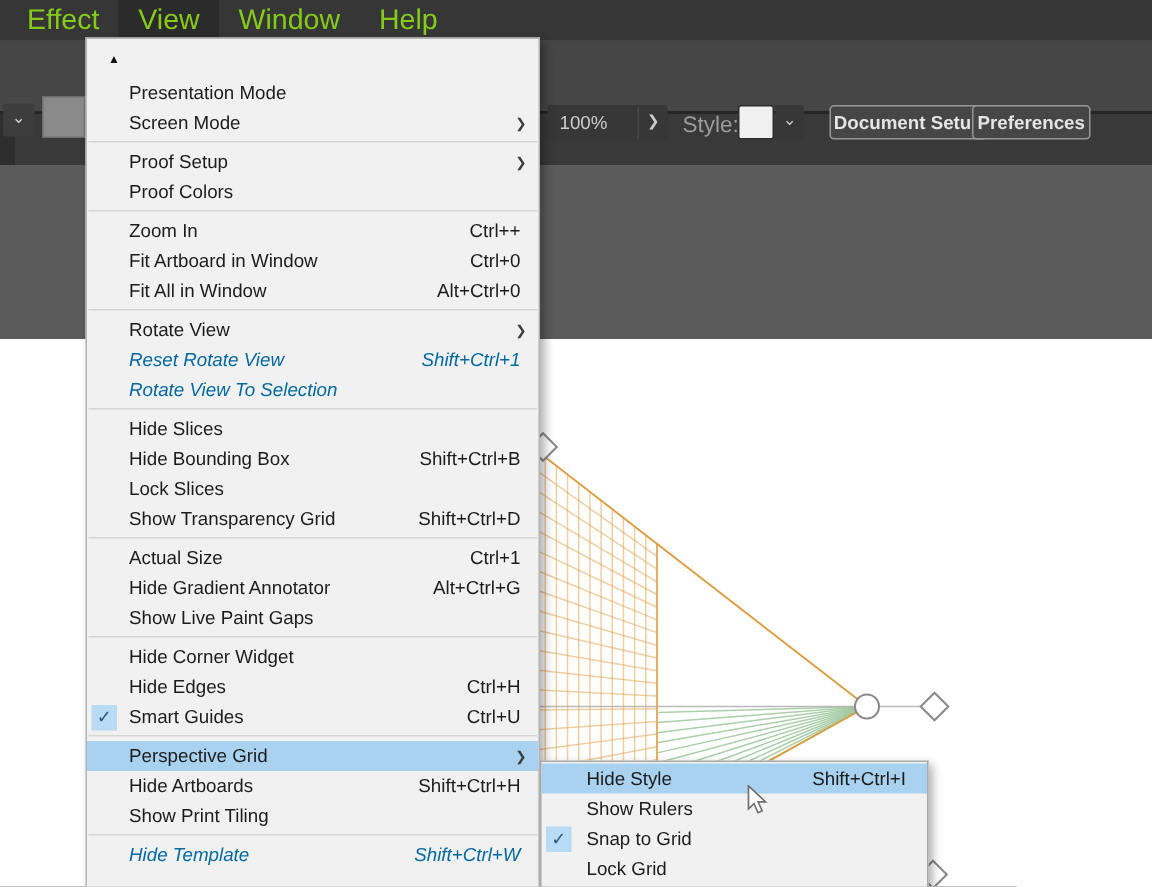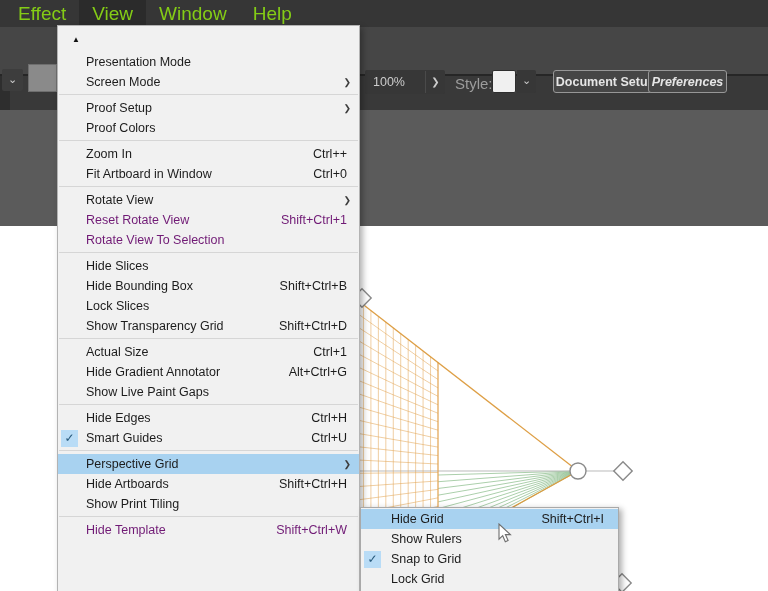--- a/index.html
+++ b/index.html
@@ -29,38 +29,38 @@
   .zoom-exp  { width:20px; text-align:center; border-left:1px solid #4a4a4a; font-size:10px; color:#cccccc; line-height:22px;}
   .style-lab { position:absolute; left:455px; top:48px; color:#9c9c9c; font-size:15px; }
   .style-swatch { position:absolute; left:492px; top:43px; width:24px; height:23px; background:#f0f0f0;
                border-radius:2px; border:1px solid #2e2e2e; }
   .style-dd  { position:absolute; left:517px; top:43px; width:19px; height:23px; background:#373737;
                border-radius:0 2px 2px 0; color:#cccccc; font-size:11px; text-align:center; line-height:21px; }
   .tb-btn    { position:absolute; top:43px; height:23px; background:#464646; border:1px solid #979797;
                border-radius:3px; color:#e5e5e5; font-size:12.5px; font-weight:bold;
                font-family:"Liberation Sans",sans-serif; text-align:center; }
   .btn-docsetup { left:553px; width:105px; }
-  .btn-prefs    { left:648px; width:79px;font-style:italic; }
+  .btn-prefs    { left:648px; width:79px; }
 
   
   #artwork { position:absolute; left:0; top:0; width:768px; height:591px; z-index:2; }
 
   
   .menu-panel { position:absolute; left:57px; top:25px; width:303px; height:567px;
                 background:#f1f1f1; border:1px solid #b3b3b3; border-bottom:none;
                 box-shadow:3px 3px 6px rgba(0,0,0,0.30); z-index:10; overflow:hidden; }
   .scrollrow  { height:26px; display:flex; align-items:center; padding-left:14px; }
   .scrollrow .tri { font-size:8px; color:#111111; }
   .mi  { position:relative; height:20px; display:flex; align-items:center;
          padding-left:28px; padding-right:12px; font-size:12.5px; color:#1c1c1c; white-space:nowrap; }
   .mi .lab   { flex:0 0 auto; }
   .mi .short { margin-left:auto; }
   .mi .subarrow { position:absolute; right:8px; top:50%; transform:translateY(-50%);
                   font-size:9px; color:#3c3c3c; }
-  .mi.disabled { color:#701a75; }
+  .mi.disabled { color:#0369a1;font-style:italic; }
   .mi.hl { background:#a8d2f0; }
   .mi .checkbox { position:absolute; left:3px; top:1.5px; width:17px; height:17px; background:#b9dcf6;
                   display:flex; align-items:center; justify-content:center;
                   font-size:12px; color:#27597c; }
   .sep { height:0; border-top:1px solid #d6d6d6; margin:2px 1px 3px 1px; }
 
   .submenu-panel { position:absolute; left:360px; top:507px; width:259px; height:90px;
                 background:#f1f1f1; border:1px solid #a9a9a9; border-bottom:none;
                 box-shadow:3px 2px 6px rgba(0,0,0,0.32); z-index:11; overflow:hidden; padding-top:1px; }
   .submenu-panel .mi { padding-left:30px; padding-right:14px; }
@@ -177,20 +177,24 @@
         </div>
         <div class="sep"></div>
         <div class="mi">
           <span class="lab">Zoom In</span>
           <span class="short">Ctrl++</span>
         </div>
         <div class="mi">
           <span class="lab">Fit Artboard in Window</span>
           <span class="short">Ctrl+0</span>
         </div>
+        <div class="mi">
+          <span class="lab">Fit All in Window</span>
+          <span class="short">Alt+Ctrl+0</span>
+        </div>
         <div class="sep"></div>
         <div class="mi">
           <span class="lab">Rotate View</span>
           <span class="subarrow">❯</span>
         </div>
         <div class="mi disabled">
           <span class="lab">Reset Rotate View</span>
           <span class="short">Shift+Ctrl+1</span>
         </div>
         <div class="mi disabled">
@@ -218,20 +222,23 @@
         </div>
         <div class="mi">
           <span class="lab">Hide Gradient Annotator</span>
           <span class="short">Alt+Ctrl+G</span>
         </div>
         <div class="mi">
           <span class="lab">Show Live Paint Gaps</span>
         </div>
         <div class="sep"></div>
         <div class="mi">
+          <span class="lab">Hide Corner Widget</span>
+        </div>
+        <div class="mi">
           <span class="lab">Hide Edges</span>
           <span class="short">Ctrl+H</span>
         </div>
         <div class="mi">
           <span class="checkbox">✓</span>
           <span class="lab">Smart Guides</span>
           <span class="short">Ctrl+U</span>
         </div>
         <div class="sep"></div>
         <div class="mi hl">
@@ -248,21 +255,21 @@
         <div class="sep"></div>
         <div class="mi disabled">
           <span class="lab">Hide Template</span>
           <span class="short">Shift+Ctrl+W</span>
         </div>
       </div>
   </div>
 
   <div class="submenu-panel" id="submenu-items">
       <div class="mi hl">
-        <span class="lab">Hide Grid</span>
+        <span class="lab">Hide Style</span>
         <span class="short">Shift+Ctrl+I</span>
       </div>
       <div class="mi">
         <span class="lab">Show Rulers</span>
       </div>
       <div class="mi">
         <span class="checkbox">✓</span>
         <span class="lab">Snap to Grid</span>
       </div>
       <div class="mi">

